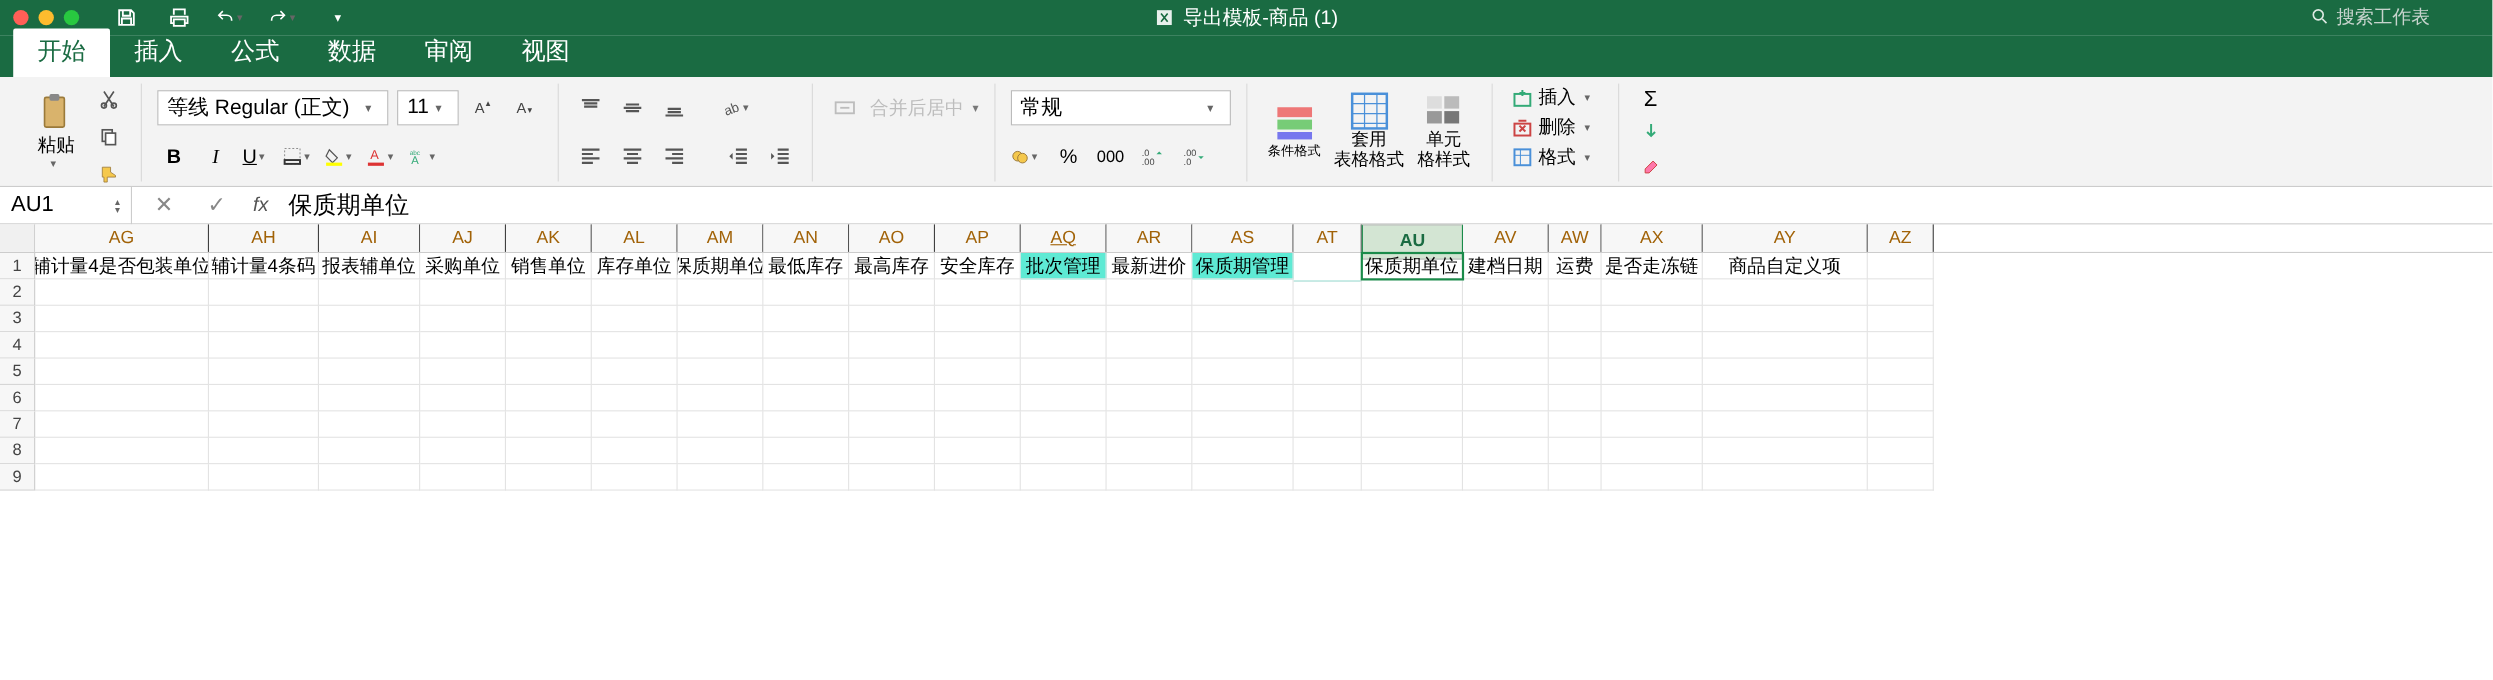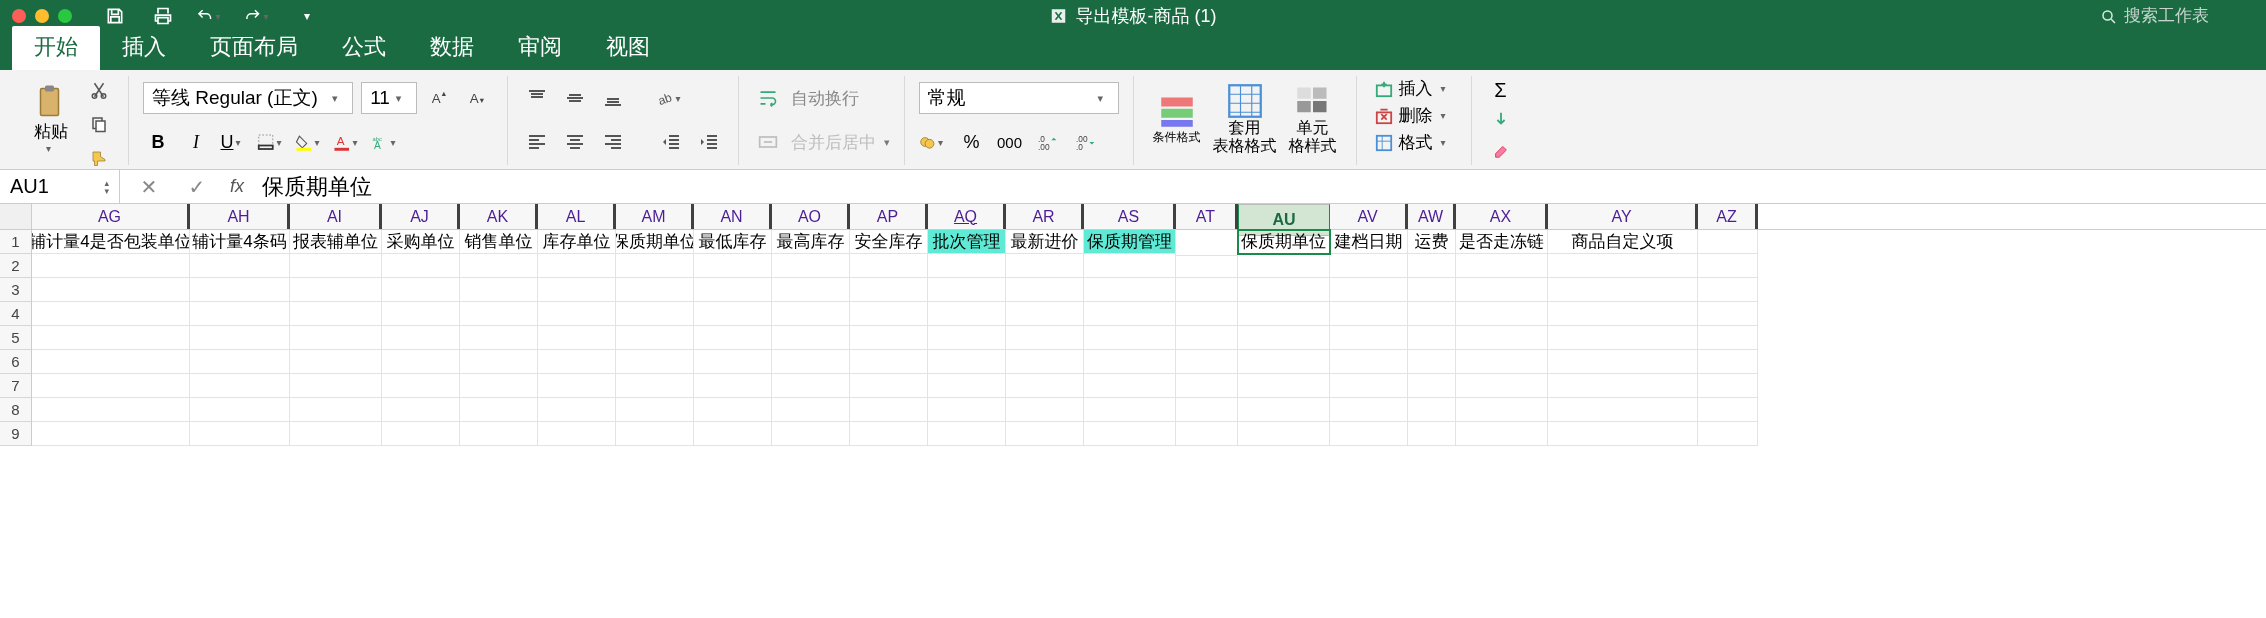--- a/index.html
+++ b/index.html
@@ -6,21 +6,21 @@
 body { background: #fff; width: 2266px; height: 618px; overflow: hidden; user-select: none; }
 
 .titlebar { height: 32px; background: linear-gradient(#1a6b42,#1a6b42); display: flex; align-items: center; padding: 0 12px; color: #fff; font-size: 17px; }
 .traffic { display:flex; gap:9px; margin-right:22px;}
 .tl { width:14px;height:14px;border-radius:50%; }
 .red{background:#ff5f57;} .yellow{background:#febc2e;} .green{background:#28c840;}
 .qat { display:flex; gap:18px; align-items:center; margin-left:6px;}
 .qat svg { width:18px;height:18px;fill:#fff;stroke:#fff;}
 .title-center { position:absolute; left:50%; transform:translateX(-50%); display:flex; align-items:center; gap:8px; font-size:18px;}
 .title-center svg{width:18px;height:18px;}
-.search-right { margin-left:auto; display:flex; align-items:flex-end; gap:6px; opacity:.85;}
+.search-right { margin-left:auto; display:flex; align-items:flex-start; gap:6px; opacity:.85;}
 .search-right input{ background:transparent;border:none;color:#fff;font-size:17px;outline:none;width:130px;}
 .search-right input::placeholder{color:#e6e6e6;}
 
 .tabs { height:38px; background:#1a6b42; display:flex; align-items:flex-end; padding-left:12px; gap:0;}
 .tab { color:#fff; font-size:22px; padding:6px 22px 8px; cursor:pointer;}
 .tab.active { background:#fff; color:#1a6b42; border-radius:2px 2px 0 0;}
 
 .ribbon { height:100px; background:#f3f3f3; border-bottom:1px solid #ccc; display:flex; padding:6px 8px 4px; gap:0;}
 .group { padding:0 14px; border-right:1px solid #d9d9d9; display:flex; flex-direction:column; justify-content:flex-start;}
 .group.noborder{border-right:none;}
@@ -47,21 +47,21 @@
 .namebox{width:120px;height:34px;border-right:1px solid #ccc;display:flex;align-items:center;padding:0 10px;font-size:20px;}
 .nb-step{display:flex;flex-direction:column;margin-left:auto;}
 .nb-step span{font-size:9px;line-height:8px;color:#666;cursor:pointer;}
 .fbar{display:flex;align-items:center;gap:18px;padding:0 14px;flex:1;}
 .fbar .fx{font-style:italic;font-size:18px;color:#555;}
 .fbar input{border:none;outline:none;font-size:22px;flex:1;}
 
 .grid-wrap{position:relative;}
 .colhdr{display:flex;height:26px;border-bottom:1px solid #ccc;}
 .corner{width:32px;border-right:1px solid #ccc;background:#f0f0f0;}
-.ch{border-right:3px solid #404040;background:#f7f7f7;font-size:16px;color:#4c1d95;display:flex;align-items:center;justify-content:center;}
+.ch{border-right:1px solid #404040;background:#f7f7f7;font-size:16px;color:#a16207;display:flex;align-items:center;justify-content:center;}
 .ch.sel{background:#d3e5d3;color:#1a6b42;font-weight:600;border-left:1px solid #1a8b4a;border-right:1px solid #1a8b4a;}
 .rows{}
 .gr{display:flex;height:24px;}
 .rh{width:32px;border-right:1px solid #ccc;border-bottom:1px solid #d6d6d6;background:#f7f7f7;font-size:15px;color:#444;display:flex;align-items:center;justify-content:center;}
 .cell{border-right:1px solid #e3e3e3;border-bottom:1px solid #e3e3e3;font-size:17px;display:flex;align-items:center;justify-content:center;white-space:nowrap;overflow:hidden;padding:0 2px;}
 .cell.hl{background:#5eead4;}
 .cell.selcell{outline:2px solid #1a8b4a;outline-offset:-1px;position:relative;z-index:2;}
 .caret{display:inline-block;}
 svg{display:block;}
 </style>
@@ -111,21 +111,20 @@
         <circle cx="10" cy="10" r="6" fill="none" stroke="#fff" stroke-width="2"></circle>
         <path d="M15 15l5 5" stroke="#fff" stroke-width="2"></path>
       </svg>
     <input placeholder="搜索工作表" style="">
   </div>
 </div>
 
 <div class="tabs" id="tabs">
     <div class="tab active">开始</div>
     <div class="tab">插入</div>
-    <div class="tab">页面布局</div>
     <div class="tab">公式</div>
     <div class="tab">数据</div>
     <div class="tab">审阅</div>
     <div class="tab">视图</div>
   </div>
 
 <div class="ribbon">
 
   <div class="group">
     <div style="display:flex;">
@@ -276,28 +275,20 @@
       <span class="iconbtn">
           <svg viewBox="0 0 20 20">
             <path d="M8 4h10M8 8h10M8 12h10M8 16h10" stroke="#555" stroke-width="2"></path>
             <path d="M2 7l3 3-3 3z" fill="#555"></path>
           </svg>
         </span>
     </div>
   </div>
 
   <div class="group">
-    <div class="row">
-      <span class="iconbtn">
-          <svg viewBox="0 0 24 24">
-            <path d="M3 5h18M3 12h14a4 4 0 010 8h-2m0 0l2-2m-2 2l2 2M3 19h6" stroke="#3a7" stroke-width="2" fill="none"></path>
-          </svg>
-        </span>
-      <span class="label-sm">自动换行</span>
-    </div>
     <div class="row bottom">
       <span class="iconbtn" style="opacity:.5;">
           <svg viewBox="0 0 24 24">
             <rect x="2" y="6" width="20" height="12" fill="none" stroke="#888" stroke-width="2"></rect>
             <path d="M7 12h10" stroke="#888" stroke-width="2"></path>
           </svg>
         </span>
       <span class="label-sm dd" style="opacity:.5;">合并后居中</span>
         <span class="caret" style="opacity:.5;font-size:11px;">▾</span>
     </div>

